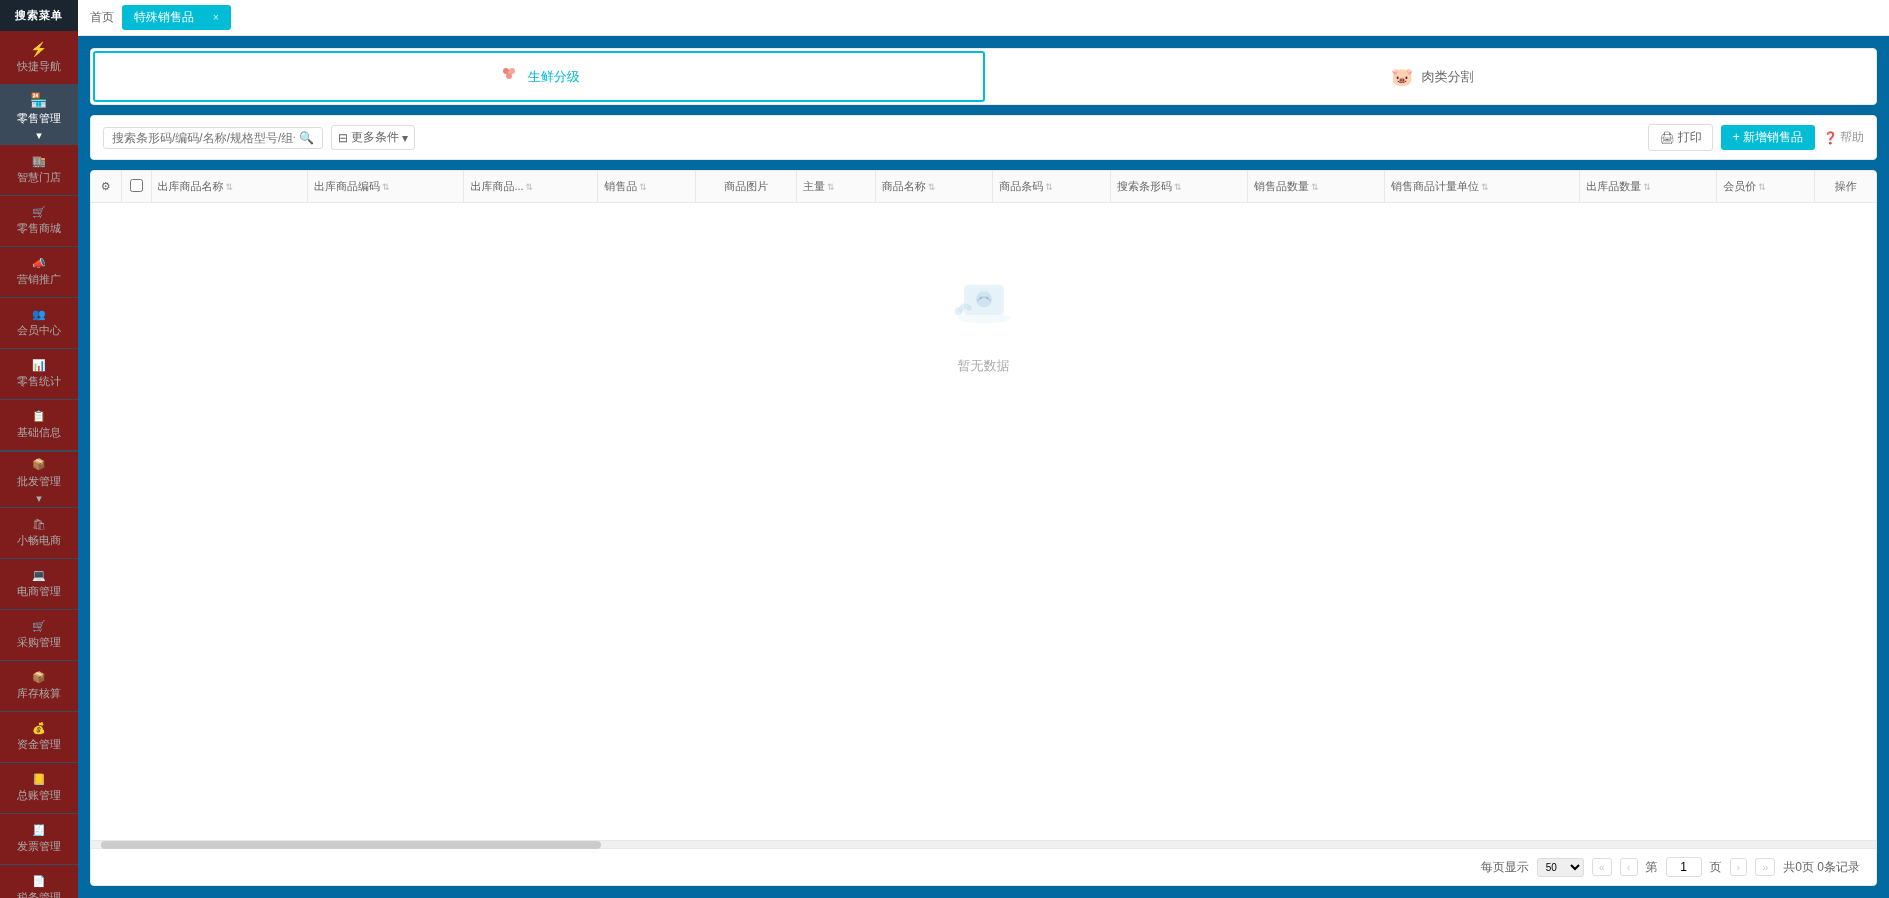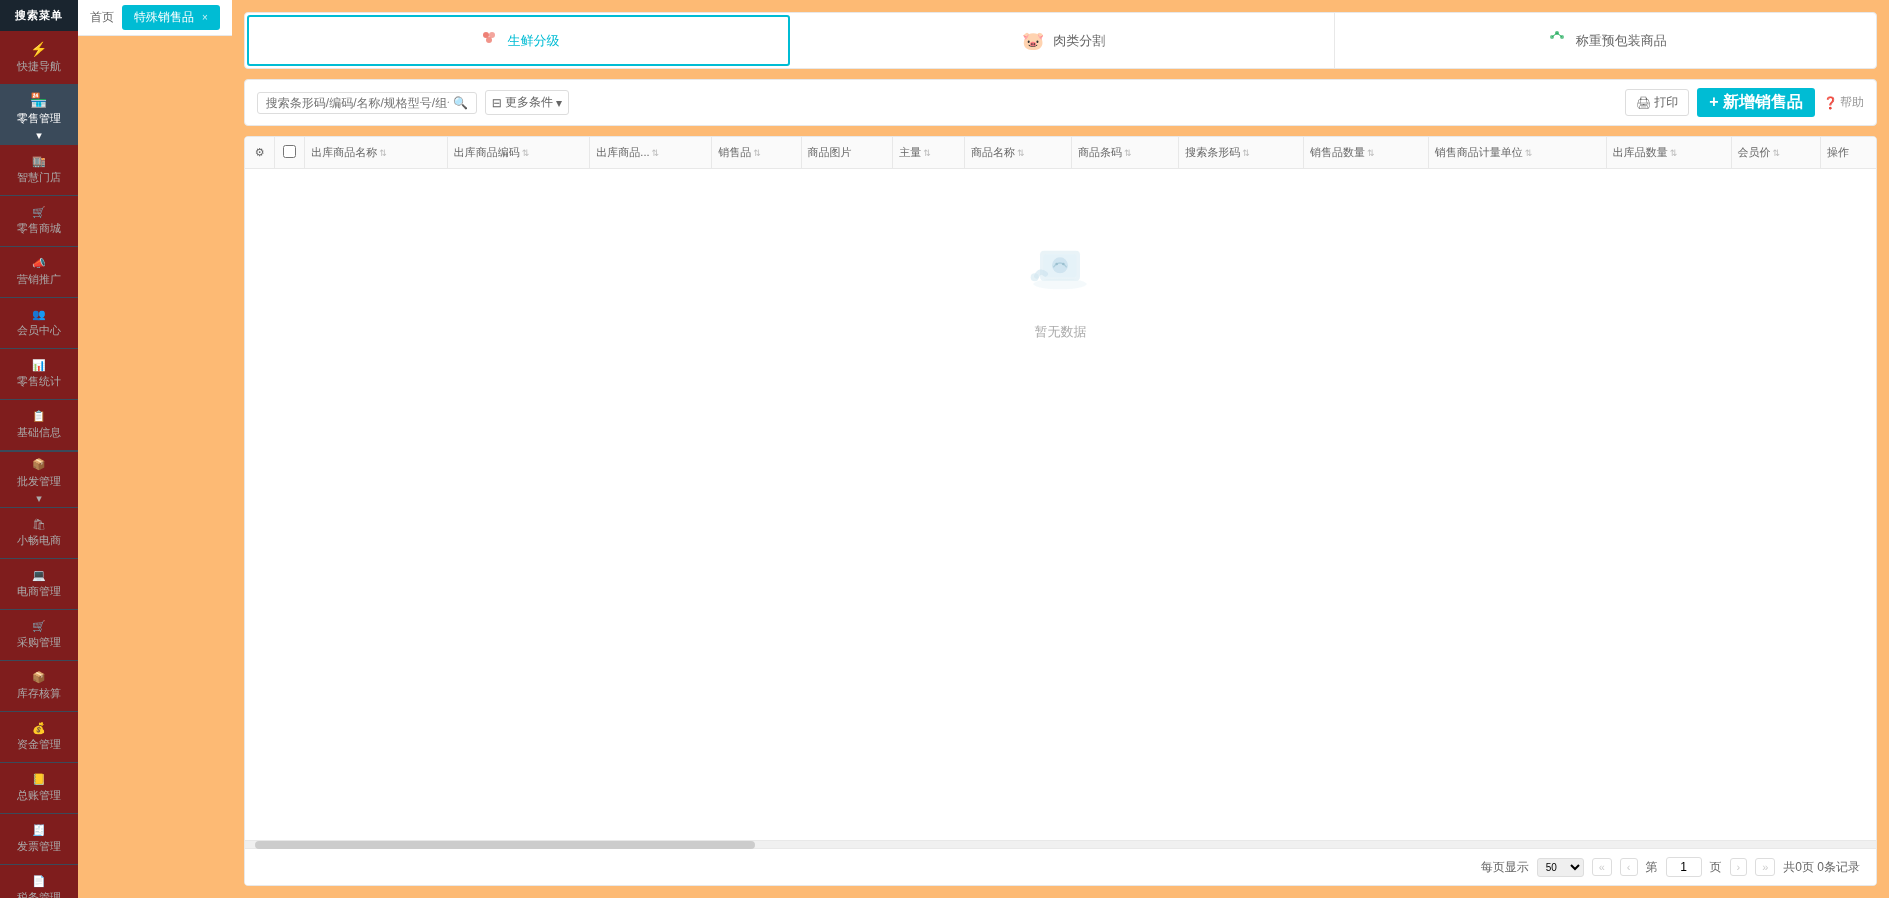--- a/index.html
+++ b/index.html
@@ -53,23 +53,24 @@
       justify-content: center;
       gap: 3px;
       cursor: pointer;
       border-top: 1px solid #3a4a5a;
     }
 
     
     .main {
       flex: 1;
       display: flex;
+      flex-direction: column;
       height: 100%;
       overflow: hidden;
-      background: #fdba74;
+      background: #0369a1;
     }
 
     
     .topbar {
       background: #fff;
       border-bottom: 1px solid #e8e8e8;
       padding: 0 12px;
       height: 36px;
       display: flex;
       align-items: center;
@@ -83,21 +84,21 @@
     }
     .topbar-tab {
       background: #00bcd4;
       color: #fff;
       padding: 4px 12px;
       border-radius: 3px;
       font-size: 12px;
       cursor: pointer;
       display: flex;
       align-items: center;
-      gap: 8px;
+      gap: 19px;
     }
     .topbar-tab .close { font-size: 10px; opacity: 0.8; }
 
     
     .content {
       flex: 1;
       padding: 12px;
       overflow: hidden;
       display: flex;
       flex-direction: column;
@@ -188,27 +189,26 @@
       font-size: 12px;
       padding: 4px 10px;
       border: 1px solid #ddd;
       border-radius: 3px;
     }
     .add-btn {
       background: #00bcd4;
       color: #fff;
       padding: 4px 12px;
       border-radius: 3px;
-      font-size: 16px;
+      font-size: 12px;
       cursor: pointer;
       border: none;
       display: flex;
       align-items: center;
       gap: 3px;
-      font-weight: bold;
     }
     .help-btn {
       color: #999;
       cursor: pointer;
       font-size: 12px;
       display: flex;
       align-items: center;
       gap: 2px;
     }
 
@@ -232,21 +232,21 @@
       background: #fafafa;
       border-bottom: 1px solid #e8e8e8;
     }
     thead th {
       padding: 8px 6px;
       font-size: 11px;
       color: #666;
       font-weight: normal;
       border-right: 1px solid #e8e8e8;
       white-space: nowrap;
-      text-align: left;
+      text-align: center;
     }
     thead th:last-child { border-right: none; }
     .th-sort { display: flex; align-items: center; gap: 2px; }
     .sort-icon { color: #bbb; font-size: 9px; }
     .checkbox-col { width: 30px; text-align: center; }
     .settings-col { width: 30px; text-align: center; }
 
     
     .empty-state {
       flex: 1;
@@ -435,32 +435,20 @@
             <circle cx="8" cy="8" r="3" fill="#e74c3c" opacity="0.7"></circle>
             <circle cx="14" cy="8" r="3" fill="#e74c3c" opacity="0.5"></circle>
             <circle cx="11" cy="13" r="3" fill="#e74c3c" opacity="0.6"></circle>
           </svg>
         </span>
         <span>生鲜分级</span>
       </div>
       <div class="tab-item">
         <span class="tab-icon tab-icon-meat">🐷</span>
         <span>肉类分割</span>
-      </div>
-      <div class="tab-item">
-        <span class="tab-icon tab-icon-scale">
-          <svg width="22" height="22" viewBox="0 0 22 22" fill="none">
-            <circle cx="6" cy="10" r="2" fill="#27ae60" opacity="0.7"></circle>
-            <circle cx="11" cy="6" r="2" fill="#27ae60" opacity="0.8"></circle>
-            <circle cx="16" cy="10" r="2" fill="#27ae60" opacity="0.7"></circle>
-            <line x1="6" y1="10" x2="11" y2="6" stroke="#27ae60" stroke-width="1"></line>
-            <line x1="11" y1="6" x2="16" y2="10" stroke="#27ae60" stroke-width="1"></line>
-          </svg>
-        </span>
-        <span>称重预包装商品</span>
       </div>
     </div>
 
     <div class="toolbar">
       <div class="toolbar-left">
         <div class="search-box">
           <input type="text" placeholder="搜索条形码/编码/名称/规格型号/组合" style="">
           <span class="search-icon">🔍</span>
         </div>
         <div class="filter-btn">

